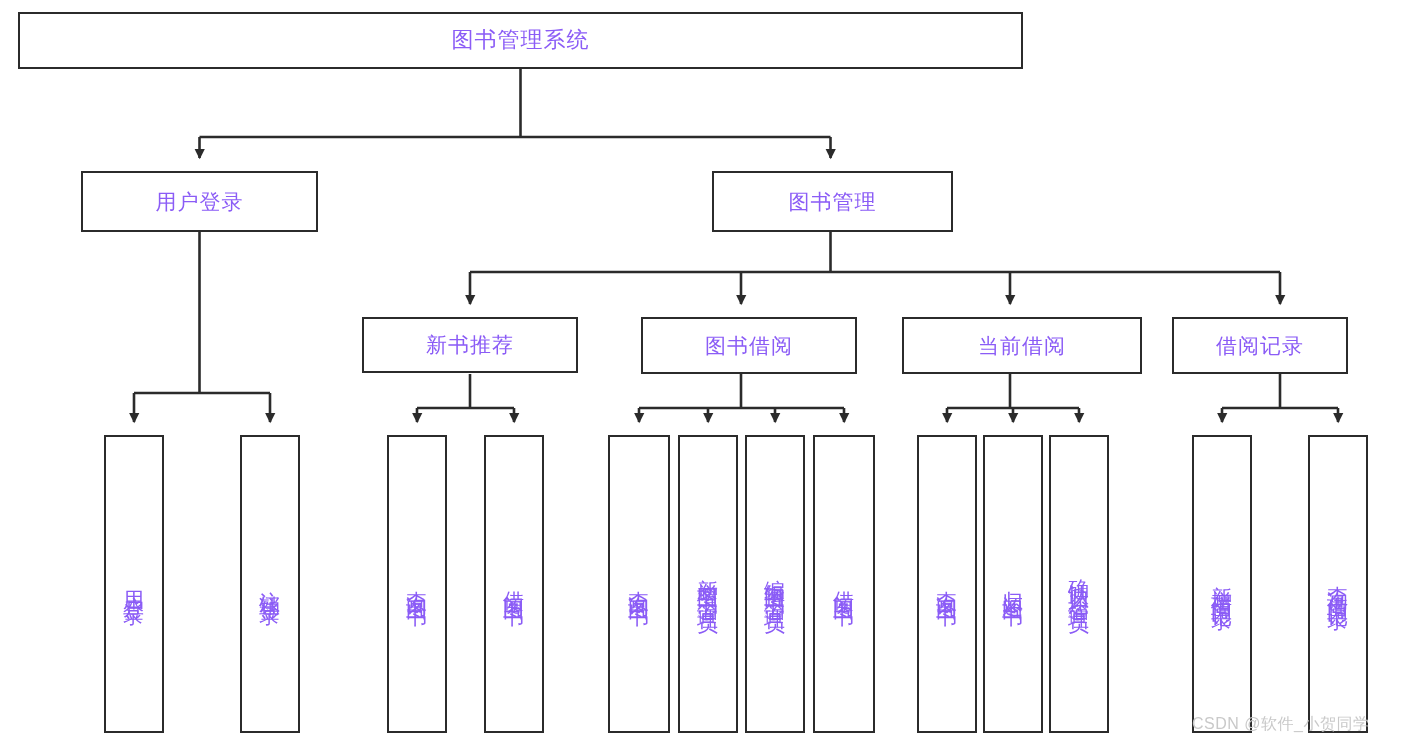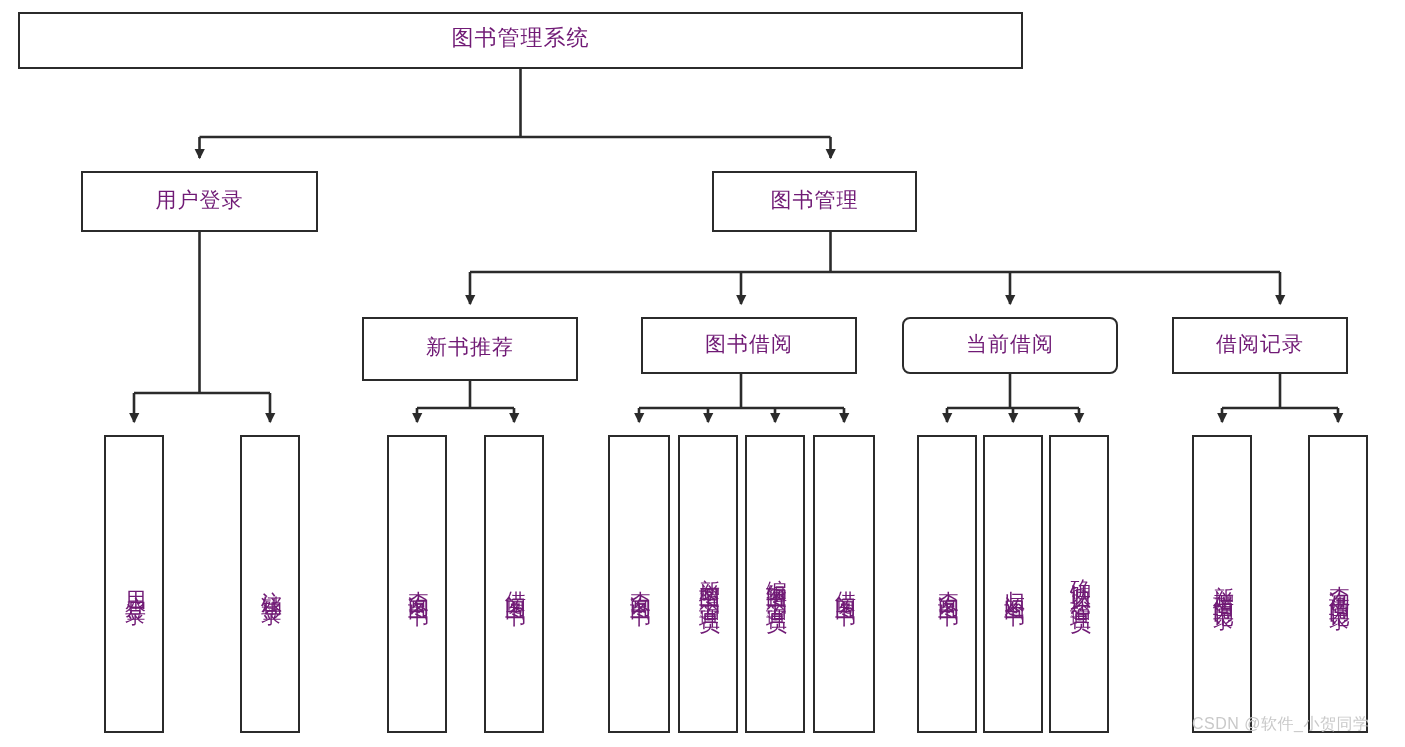--- a/index.html
+++ b/index.html
@@ -18,22 +18,21 @@
     overflow: hidden;
   }
   .node {
     position: absolute;
     box-sizing: border-box;
     border: 2.5px solid #2b2b2b;
     background: #ffffff;
     display: flex;
     align-items: center;
     justify-content: center;
-    color: #701a75;
-    font-family: Liberation Mono, monospace;
+    color: #8b5cf6;
   }
   .node-label {
     display: block;
     text-align: center;
     white-space: nowrap;
     line-height: 1.12;
   }
   
   .node.horiz .node-label {
     font-size: 21px;
@@ -150,31 +149,31 @@
     </g>
   </svg>
 
   <div class="node horiz root" style="left:18px; top:12px; width:1005px; height:57px;">
     <span class="node-label">图书管理系统</span>
   </div>
 
   <div class="node horiz" style="left:81px; top:171px; width:237px; height:61px;">
     <span class="node-label">用户登录</span>
   </div>
-  <div class="node horiz" style="left:712px; top:171px; width:205px; height:61px;">
+  <div class="node horiz" style="left:712px; top:171px; width:241px; height:61px;">
     <span class="node-label">图书管理</span>
   </div>
 
-  <div class="node horiz" style="left:362px; top:317px; width:216px; height:64px;">
+  <div class="node horiz" style="left:362px; top:317px; width:216px; height:56px;">
     <span class="node-label">新书推荐</span>
   </div>
   <div class="node horiz" style="left:633px; top:317px; width:216px; height:57px;margin-left:8px;">
     <span class="node-label">图书借阅</span>
   </div>
-  <div class="node horiz" style="left:902px; top:317px; width:216px; height:57px;border-radius:8px;">
+  <div class="node horiz" style="left:902px; top:317px; width:240px; height:57px;">
     <span class="node-label">当前借阅</span>
   </div>
   <div class="node horiz" style="left:1172px; top:317px; width:176px; height:57px;">
     <span class="node-label">借阅记录</span>
   </div>
 
   <div class="node vert" style="left:104px; top:435px; width:60px; height:298px;">
     <span class="node-label">用户登录</span>
   </div>
   <div class="node vert" style="left:240px; top:435px; width:60px; height:298px;">

